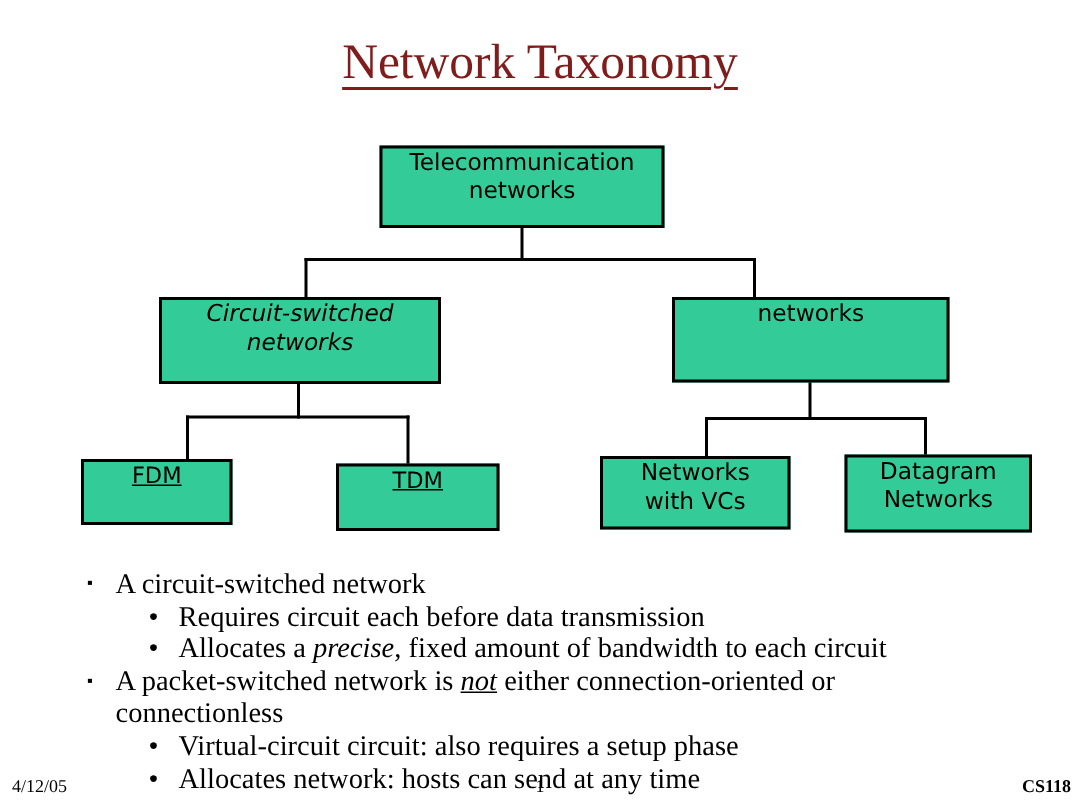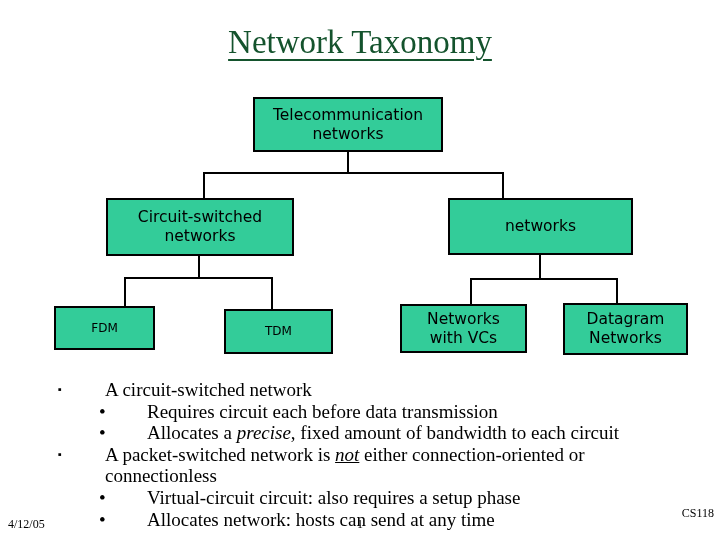--- a/index.html
+++ b/index.html
@@ -3,49 +3,49 @@
 <meta charset="utf-8">
 <style>
   * { margin:0; padding:0; box-sizing:border-box; }
   html,body { background:#ffffff; }
   .slide {
     position:relative; width:720px; height:540px; background:#ffffff;
     overflow:hidden; font-family:"Liberation Serif", serif; color:#000;
   }
   .title {
     position:absolute; top:24px; left:0; width:100%;
-    text-align:center; font-size:33px; color:#14532d;
+    text-align:center; font-size:33px; color:#7f1d1d;
   }
   .title span {
     text-decoration:underline;
     text-decoration-thickness:2px;
     text-underline-offset:6px;
   }
   .node {
     position:absolute; background:#33cc99; border:2px solid #000;
-    display:flex; flex-direction:column; align-items:center; justify-content:center;
+    display:flex; flex-direction:column; align-items:center; 
     font-family:"DejaVu Sans", sans-serif; font-size:15.5px; line-height:1.22;
     text-align:center; color:#000;
   }
-  .node.small { font-size:12px; }
+  .node.small { font-size:15px;text-decoration:underline; }
   .cline { position:absolute; background:#000; }
   .bullets {
     position:absolute; left:58px; top:379px; width:604px;
     font-size:19px; line-height:21.6px;
   }
   .row { display:flex; align-items:flex-start; }
   .row.l2 { margin-left:41px; }
   .m1 { width:19px; font-size:11px; line-height:21.6px; flex:0 0 19px; }
   .m2 { width:20px; flex:0 0 20px; }
-  .btext { flex:1 1 auto;margin-left:28px; }
+  .btext { flex:1 1 auto; }
   .it  { font-style:italic; }
   .itu { font-style:italic; text-decoration:underline; }
   .footer-date { position:absolute; left:8px;  bottom:8px; font-size:12px; }
   .page-num    { position:absolute; left:0; width:100%; text-align:center; bottom:8px; font-size:12px; }
-  .course      { position:absolute; right:6px; bottom:19px; font-size:12px; }
+  .course      { position:absolute; right:6px; bottom:8px; font-size:12px;font-weight:bold; }
 </style>
 </head>
 <body>
 
 <div class="slide">
 
   <div class="title">
     <span>Network Taxonomy</span>
   </div>
 
@@ -64,21 +64,21 @@
   <div class="cline" style="left:539px;top:253px;width:2px;height:27px;"></div>
   <div class="cline" style="left:470px;top:278px;width:148px;height:2px;"></div>
   <div class="cline" style="left:470px;top:278px;width:2px;height:28px;"></div>
   <div class="cline" style="left:616px;top:278px;width:2px;height:27px;"></div>
 
   <div class="node" style="left:253px;top:97px;width:190px;height:55px;">
     <span>Telecommunication</span>
     <span>networks</span>
   </div>
 
-  <div class="node" style="left:106px;top:198px;width:188px;height:58px;">
+  <div class="node" style="left:106px;top:198px;width:188px;height:58px;font-style:italic;">
     <span>Circuit-switched</span>
     <span>networks</span>
   </div>
 
   <div class="node" style="left:448px;top:198px;width:185px;height:57px;">
     <span>networks</span>
   </div>
 
   <div class="node small" style="left:54px;top:306px;width:101px;height:44px;">
     <span>FDM</span>

